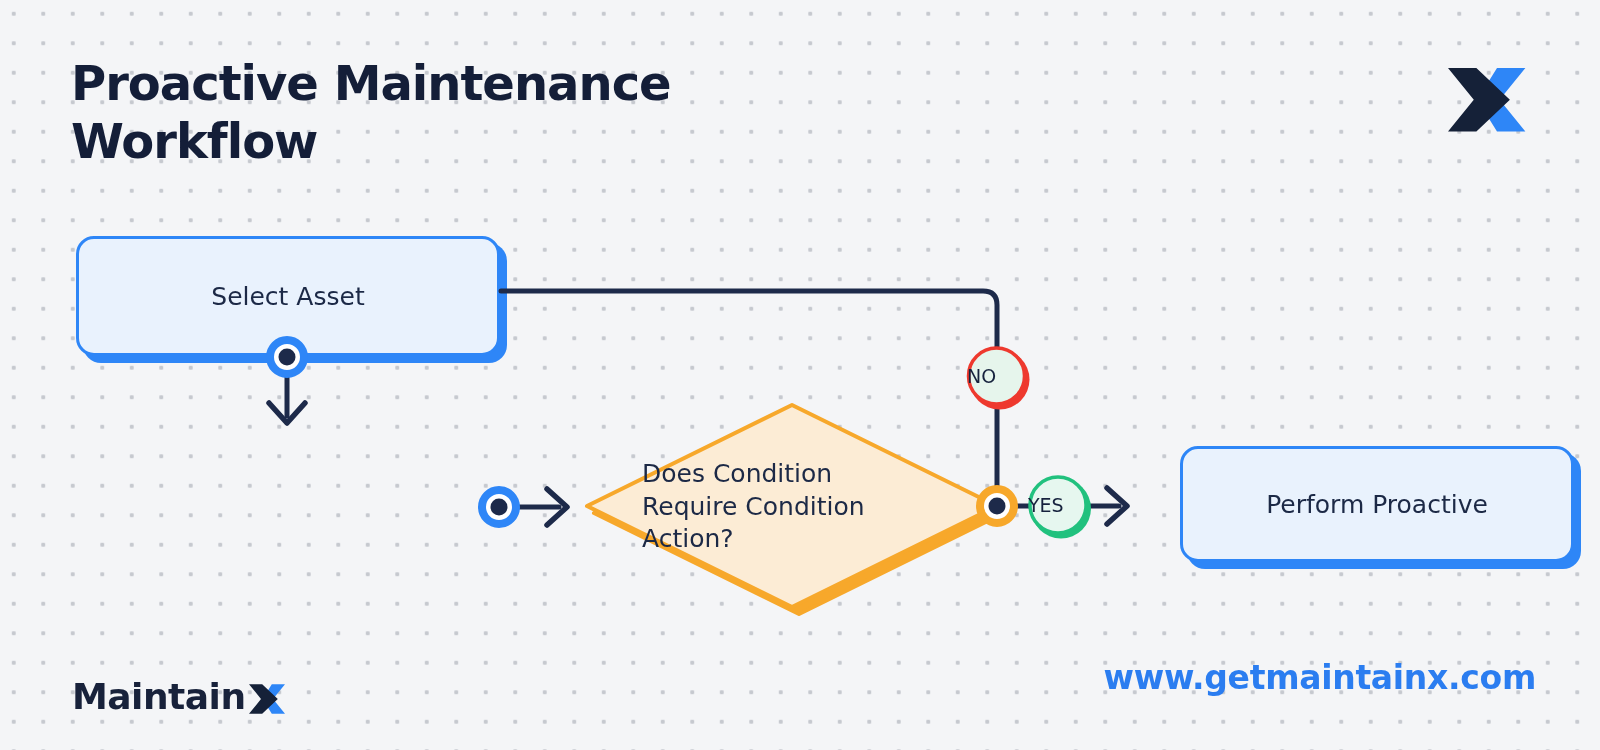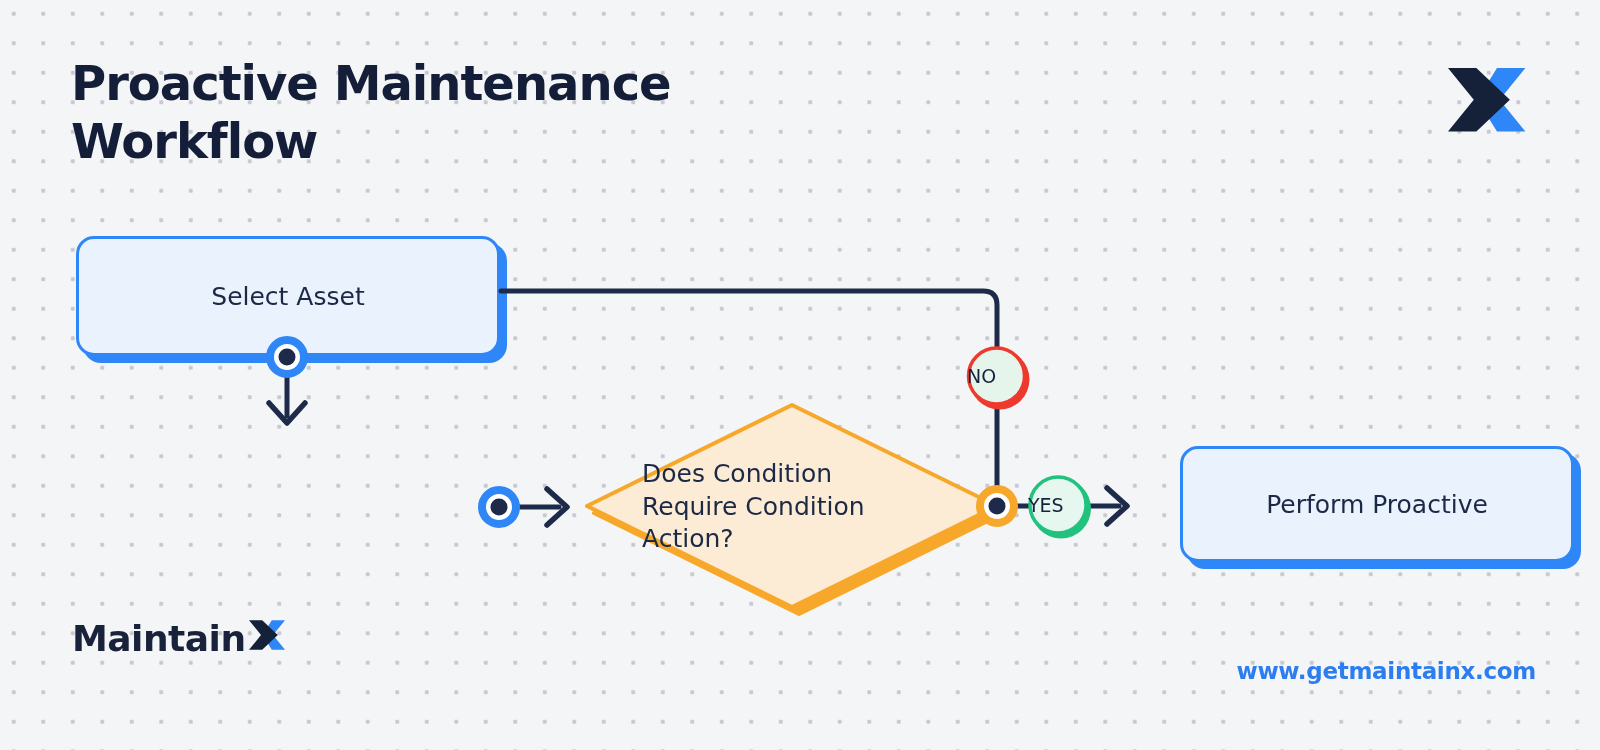--- a/index.html
+++ b/index.html
@@ -37,28 +37,28 @@
     position:absolute;z-index:4;left:642px;top:458px;width:300px;
     text-align:left;color:#1c2946;font-size:25px;font-weight:500;line-height:1.3;
   }
   .badge-label{
     position:absolute;z-index:4;width:60px;
     color:#16223d;font-size:19px;font-weight:400;line-height:28px;
   }
   .badge-no{left:967px;top:362px;}
   .badge-yes{left:1028px;top:491px;}
   .footer-brand{
-    position:absolute;left:72px;top:618px;z-index:2;
-    display:flex;align-items:flex-start;
+    position:absolute;left:72px;top:676px;z-index:2;
+    display:flex;align-items:center;
     color:#18223b;font-size:36px;font-weight:800;letter-spacing:-0.5px;
   }
   .footer-brand svg{width:40px;height:30px;margin-left:3px;transform:translateY(2px);}
   .footer-url{
     position:absolute;right:64px;top:658px;z-index:2;
-    color:#2b7df0;font-size:23px;font-weight:700;letter-spacing:-0.3px;
+    color:#2b7df0;font-size:33px;font-weight:700;letter-spacing:-0.3px;
   }
 </style>
 </head>
 <body>
 
 <div class="page">
 
   <div class="title">
     <div>Proactive Maintenance</div>
     <div>Workflow</div>

